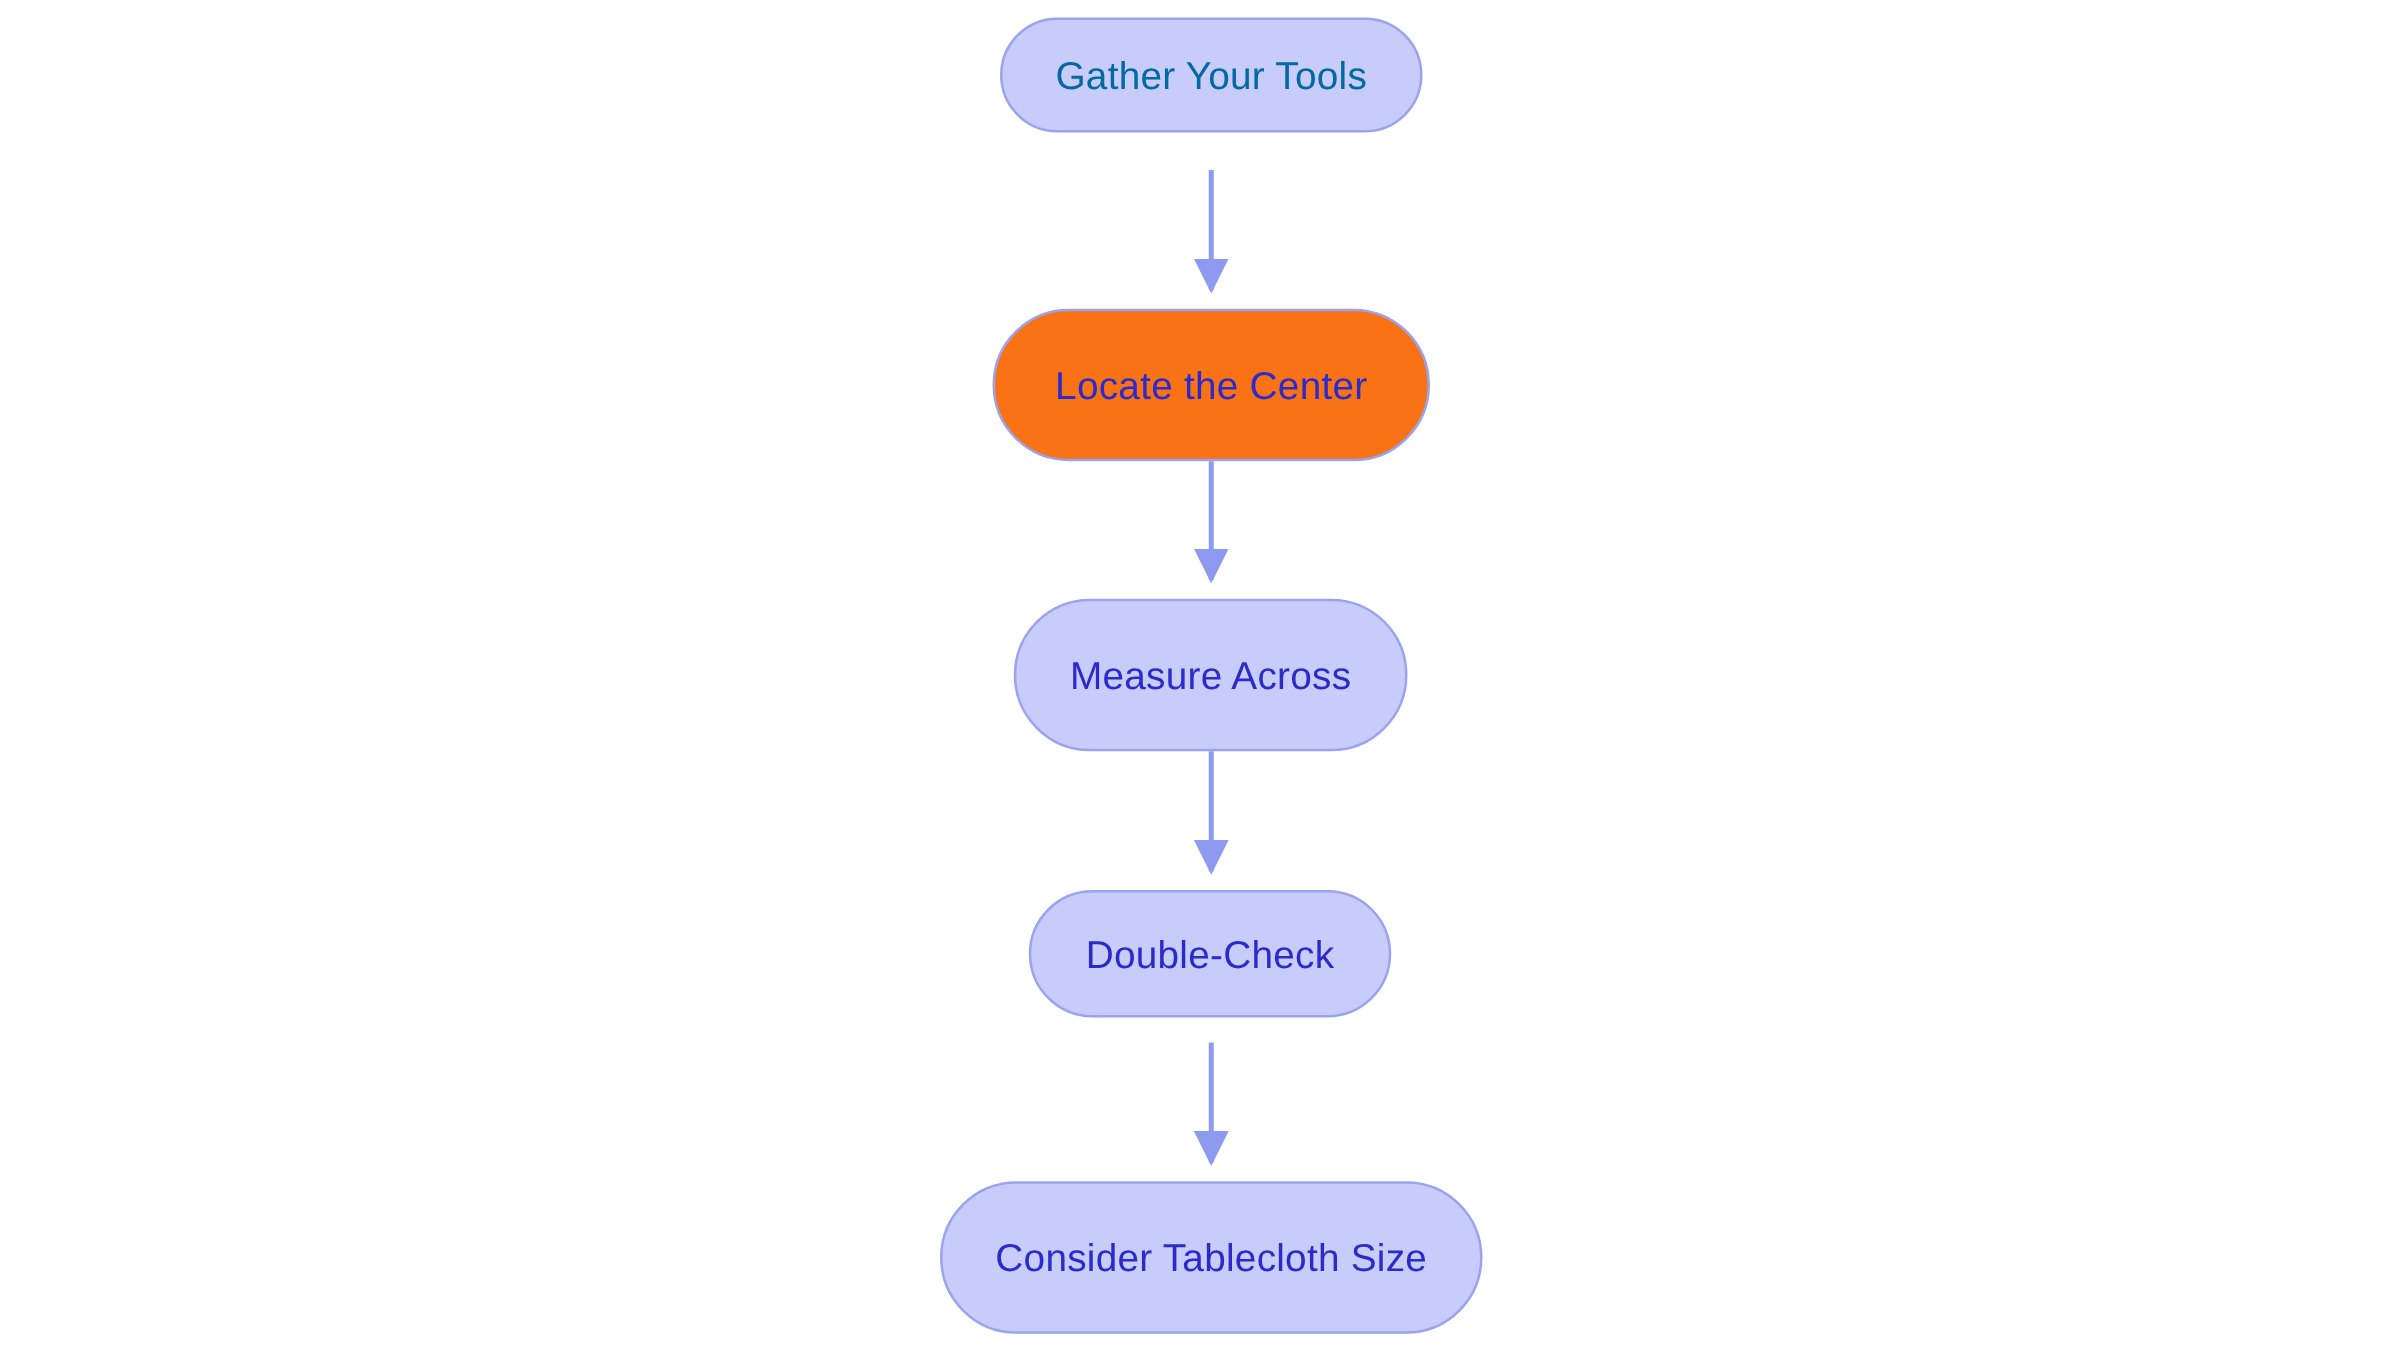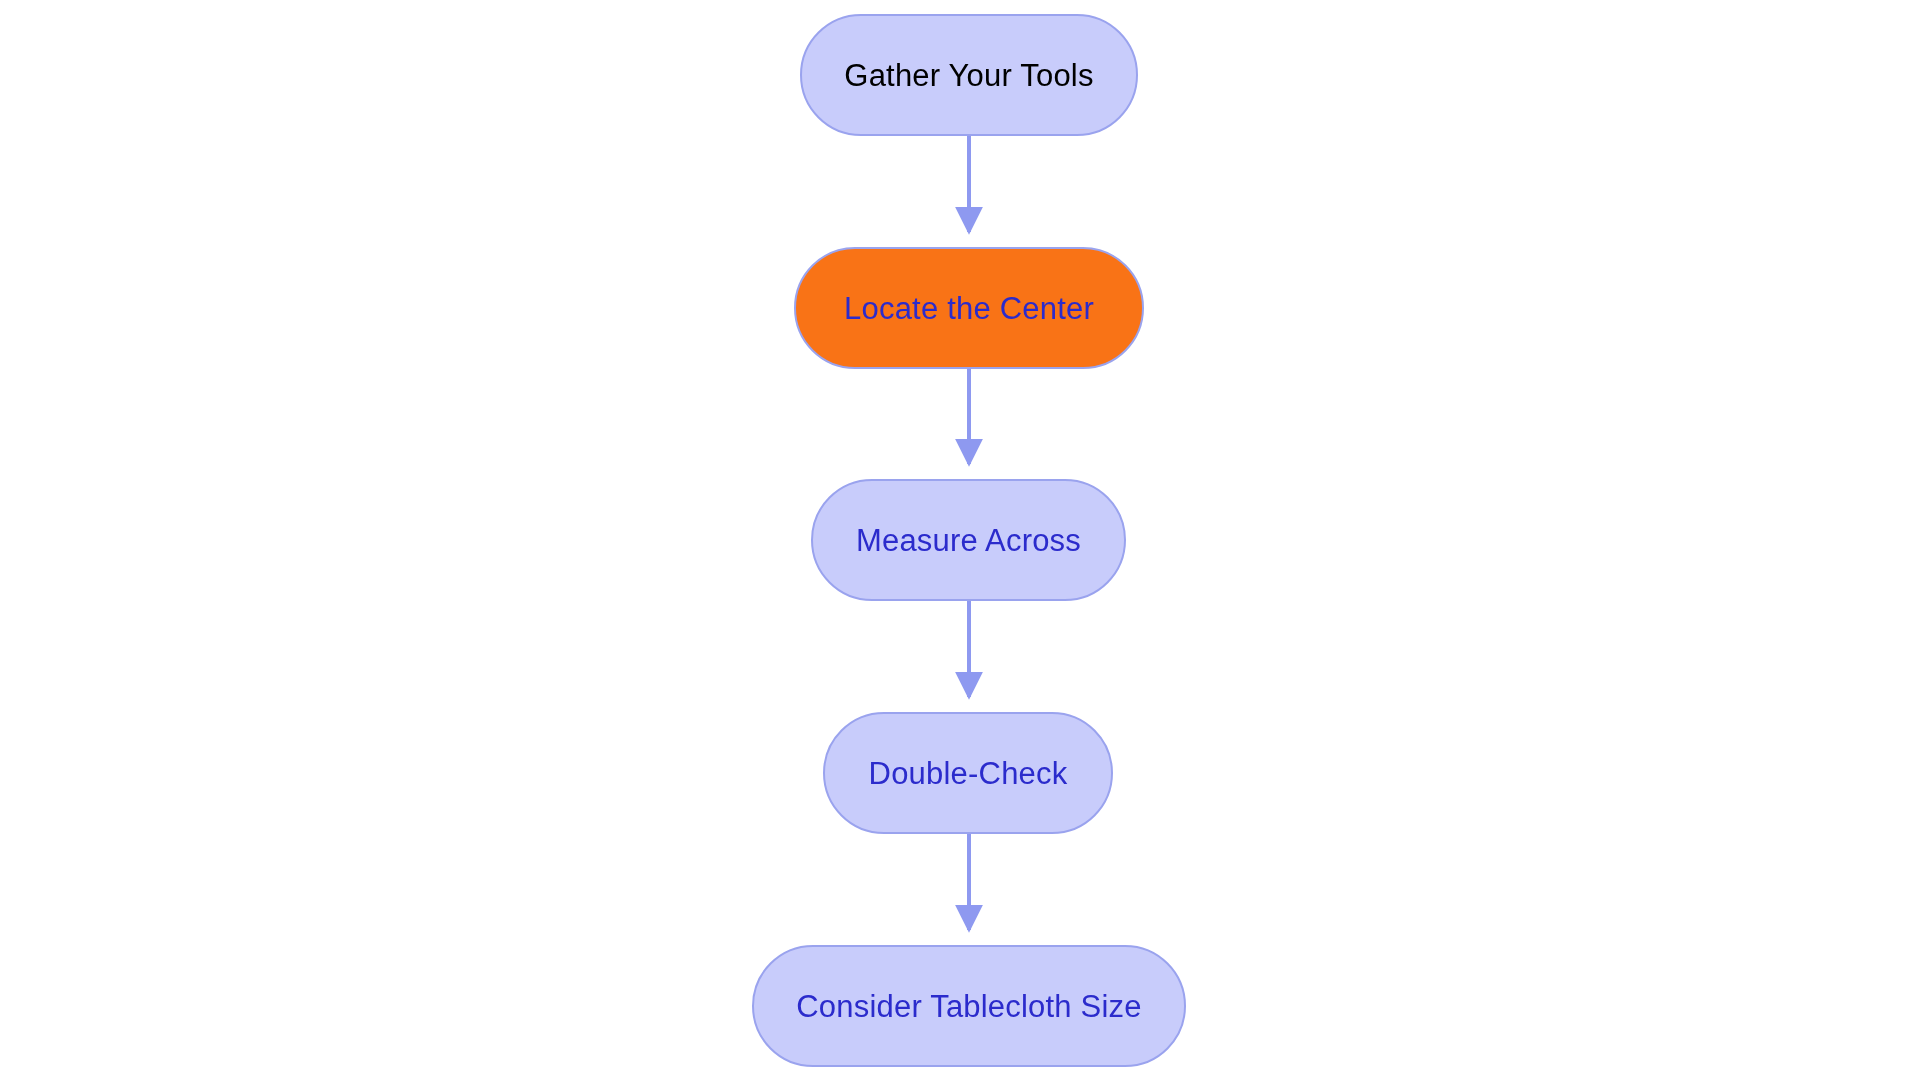--- a/index.html
+++ b/index.html
@@ -69,33 +69,33 @@
 
     <line x1="969" y1="136" x2="969" y2="232" stroke="#8e99f0" stroke-width="4" marker-end="url(#arrowhead)"></line>
 
     <line x1="969" y1="369" x2="969" y2="464" stroke="#8e99f0" stroke-width="4" marker-end="url(#arrowhead)"></line>
 
     <line x1="969" y1="601" x2="969" y2="697" stroke="#8e99f0" stroke-width="4" marker-end="url(#arrowhead)"></line>
 
     <line x1="969" y1="834" x2="969" y2="930" stroke="#8e99f0" stroke-width="4" marker-end="url(#arrowhead)"></line>
   </svg>
 
-  <div class="flow-node" style="left: 800px; top: 14px; width: 338px; height: 122px; background: rgb(200, 204, 251); border-color: rgb(154, 163, 238); color: #000000;">
+  <div class="flow-node" style="left: 800px; top: 14px; width: 338px; height: 92px; background: rgb(200, 204, 251); border-color: rgb(154, 163, 238); color: #0369a1;">
     <span class="node-label">Gather Your Tools</span>
   </div>
 
   <div class="flow-node" style="left: 794px; top: 247px; width: 350px; height: 122px; background: #f97316; border-color: rgb(154, 163, 238); color: rgb(43, 43, 204);">
     <span class="node-label">Locate the Center</span>
   </div>
 
   <div class="flow-node" style="left: 811px; top: 479px; width: 315px; height: 122px; background: rgb(200, 204, 251); border-color: rgb(154, 163, 238); color: rgb(43, 43, 204); align-items: center;">
     <span class="node-label">Measure Across</span>
   </div>
 
-  <div class="flow-node" style="left: 823px; top: 712px; width: 290px; height: 122px; background: rgb(200, 204, 251); border-color: rgb(154, 163, 238); color: rgb(43, 43, 204);">
+  <div class="flow-node" style="left: 823px; top: 712px; width: 290px; height: 102px; background: rgb(200, 204, 251); border-color: rgb(154, 163, 238); color: rgb(43, 43, 204);">
     <span class="node-label">Double-Check</span>
   </div>
 
   <div class="flow-node" style="left: 752px; top: 945px; width: 434px; height: 122px; background: rgb(200, 204, 251); border-color: rgb(154, 163, 238); color: rgb(43, 43, 204);">
     <span class="node-label">Consider Tablecloth Size</span>
   </div>
 
 </div>
 
 </body></html>

